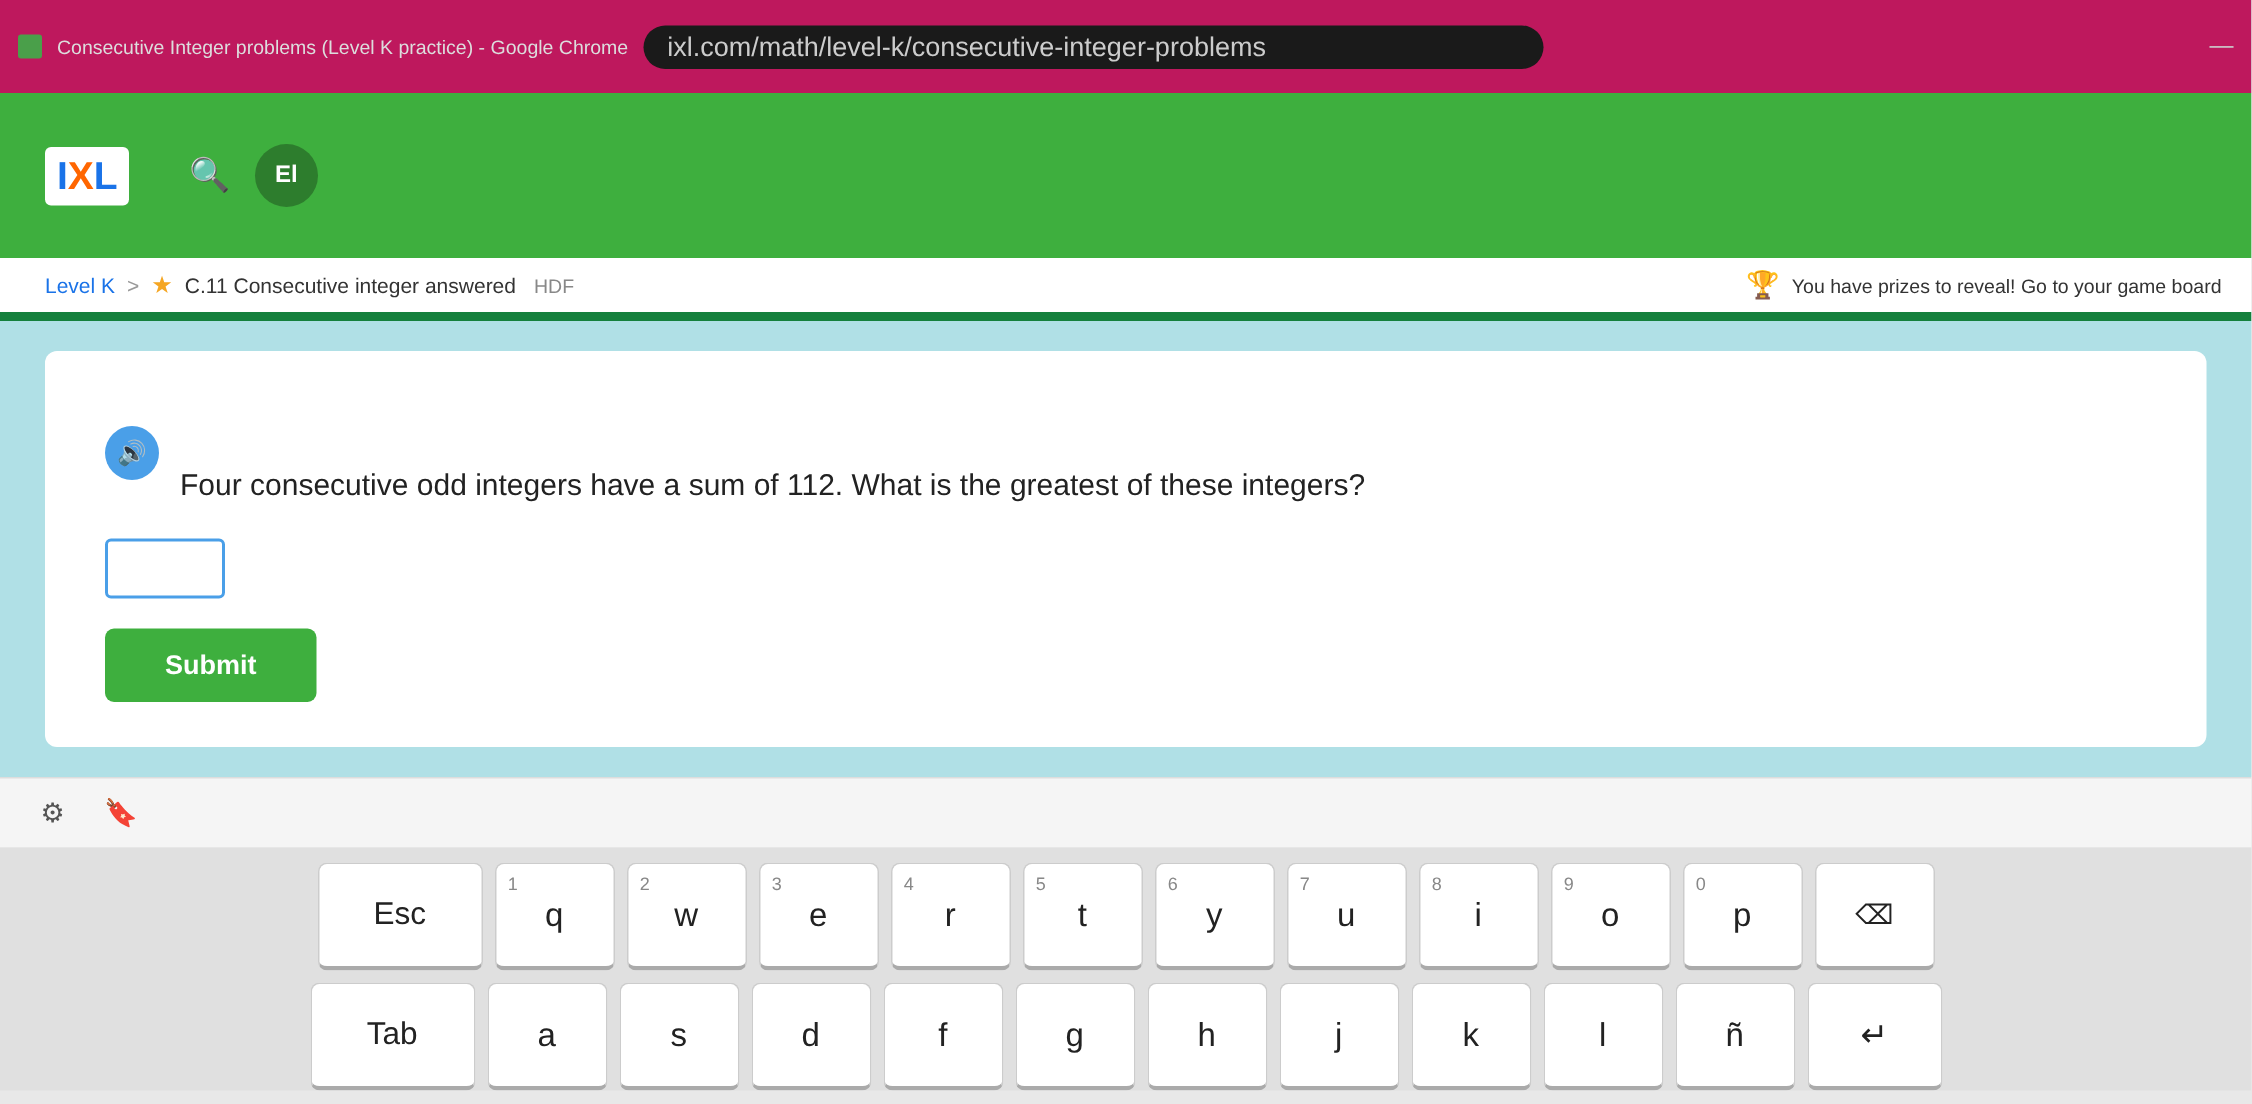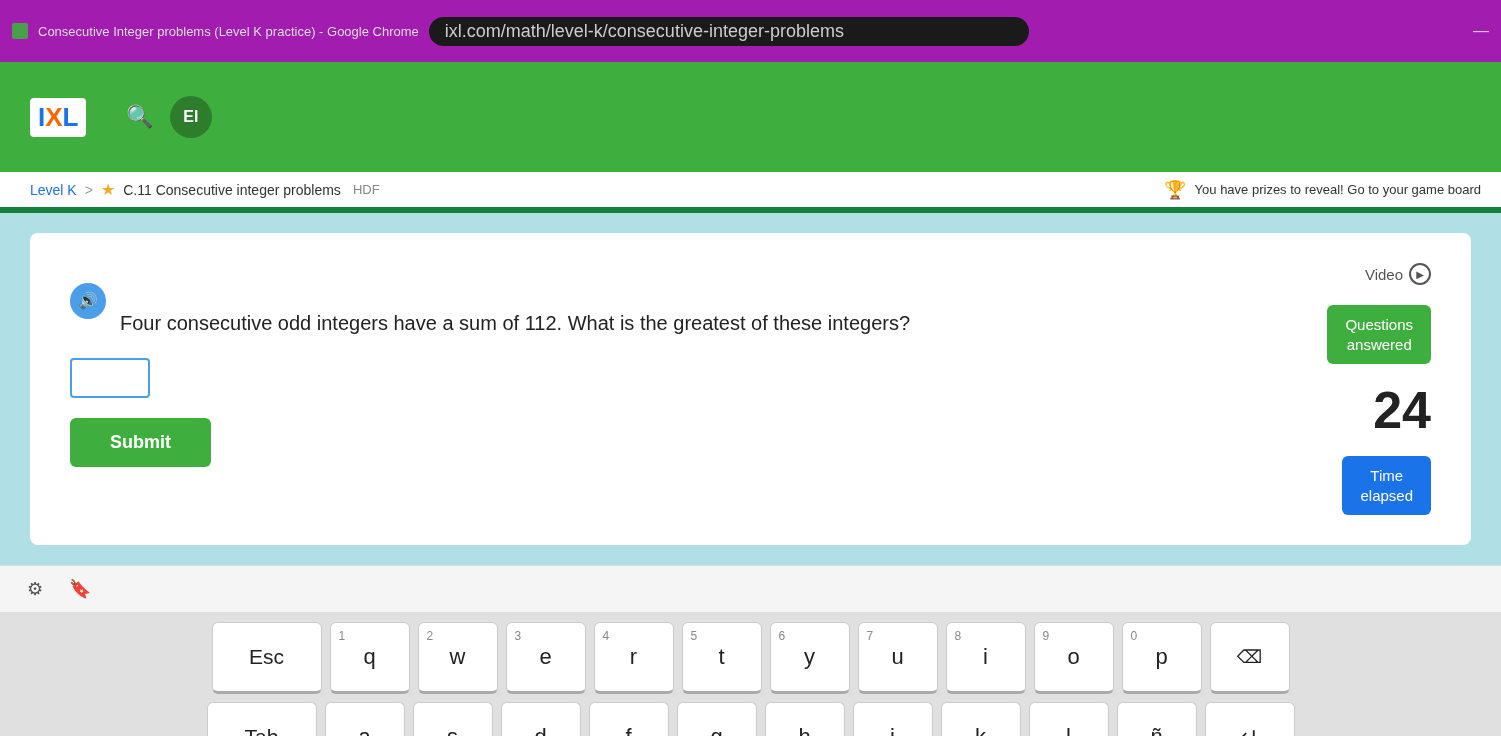--- a/index.html
+++ b/index.html
@@ -1,20 +1,20 @@
 <!DOCTYPE html>
 <html><head>
   <meta charset="utf-8">
   <style>
     * { margin: 0; padding: 0; box-sizing: border-box; }
     body { font-family: Arial, sans-serif; background: #e8e8e8; width: 1501px; height: 736px; overflow: hidden; }
 
     
     .browser-chrome {
-      background: #a21caf;
+      background: #be185d;
       height: 62px;
       display: flex;
       align-items: center;
       padding: 0 12px;
       gap: 10px;
     }
     .browser-tab-icon {
       width: 16px; height: 16px;
       background: #4a9f4a;
       border-radius: 2px;
@@ -329,54 +329,39 @@
   <div class="header-right">
     <div class="search-icon-btn">🔍</div>
     <div class="user-avatar">El</div>
   </div>
 </div>
 
 <div class="breadcrumb-bar">
   <a class="breadcrumb-link">Level K</a>
   <span class="breadcrumb-sep">&gt;</span>
   <span class="breadcrumb-star">★</span>
-  <span class="breadcrumb-current">C.11 Consecutive integer problems</span>
+  <span class="breadcrumb-current">C.11 Consecutive integer answered</span>
   <span class="breadcrumb-code">HDF</span>
   <div class="prize-banner">
     <span class="trophy-icon">🏆</span>
     <span>You have prizes to reveal! Go to your game board</span>
   </div>
 </div>
 
 <div class="main-content">
   <div class="question-card">
     <div class="question-header">
       <div class="question-left">
         <div class="question-text-row">
           <div class="audio-icon">🔊</div>
           <span class="question-text">Four consecutive odd integers have a sum of 112. What is the greatest of these integers?</span>
         </div>
         <input class="answer-input" type="text" style="">
         <button class="submit-btn">Submit</button>
       </div>
-      <div class="question-right">
-        <div class="video-link">
-          <span>Video</span>
-          <div class="video-circle">▶</div>
-        </div>
-        <button class="questions-answered-btn">
-          <span>Questions</span><br>
-          <span>answered</span>
-        </button>
-        <div class="score-number">24</div>
-        <button class="time-elapsed-btn">
-          <span>Time</span><br>
-          <span>elapsed</span>
-        </button>
-      </div>
     </div>
   </div>
 </div>
 
 <div class="bottom-toolbar">
   <div class="toolbar-icon">⚙</div>
   <div class="toolbar-icon">🔖</div>
 </div>
 
 <div class="keyboard-area">

